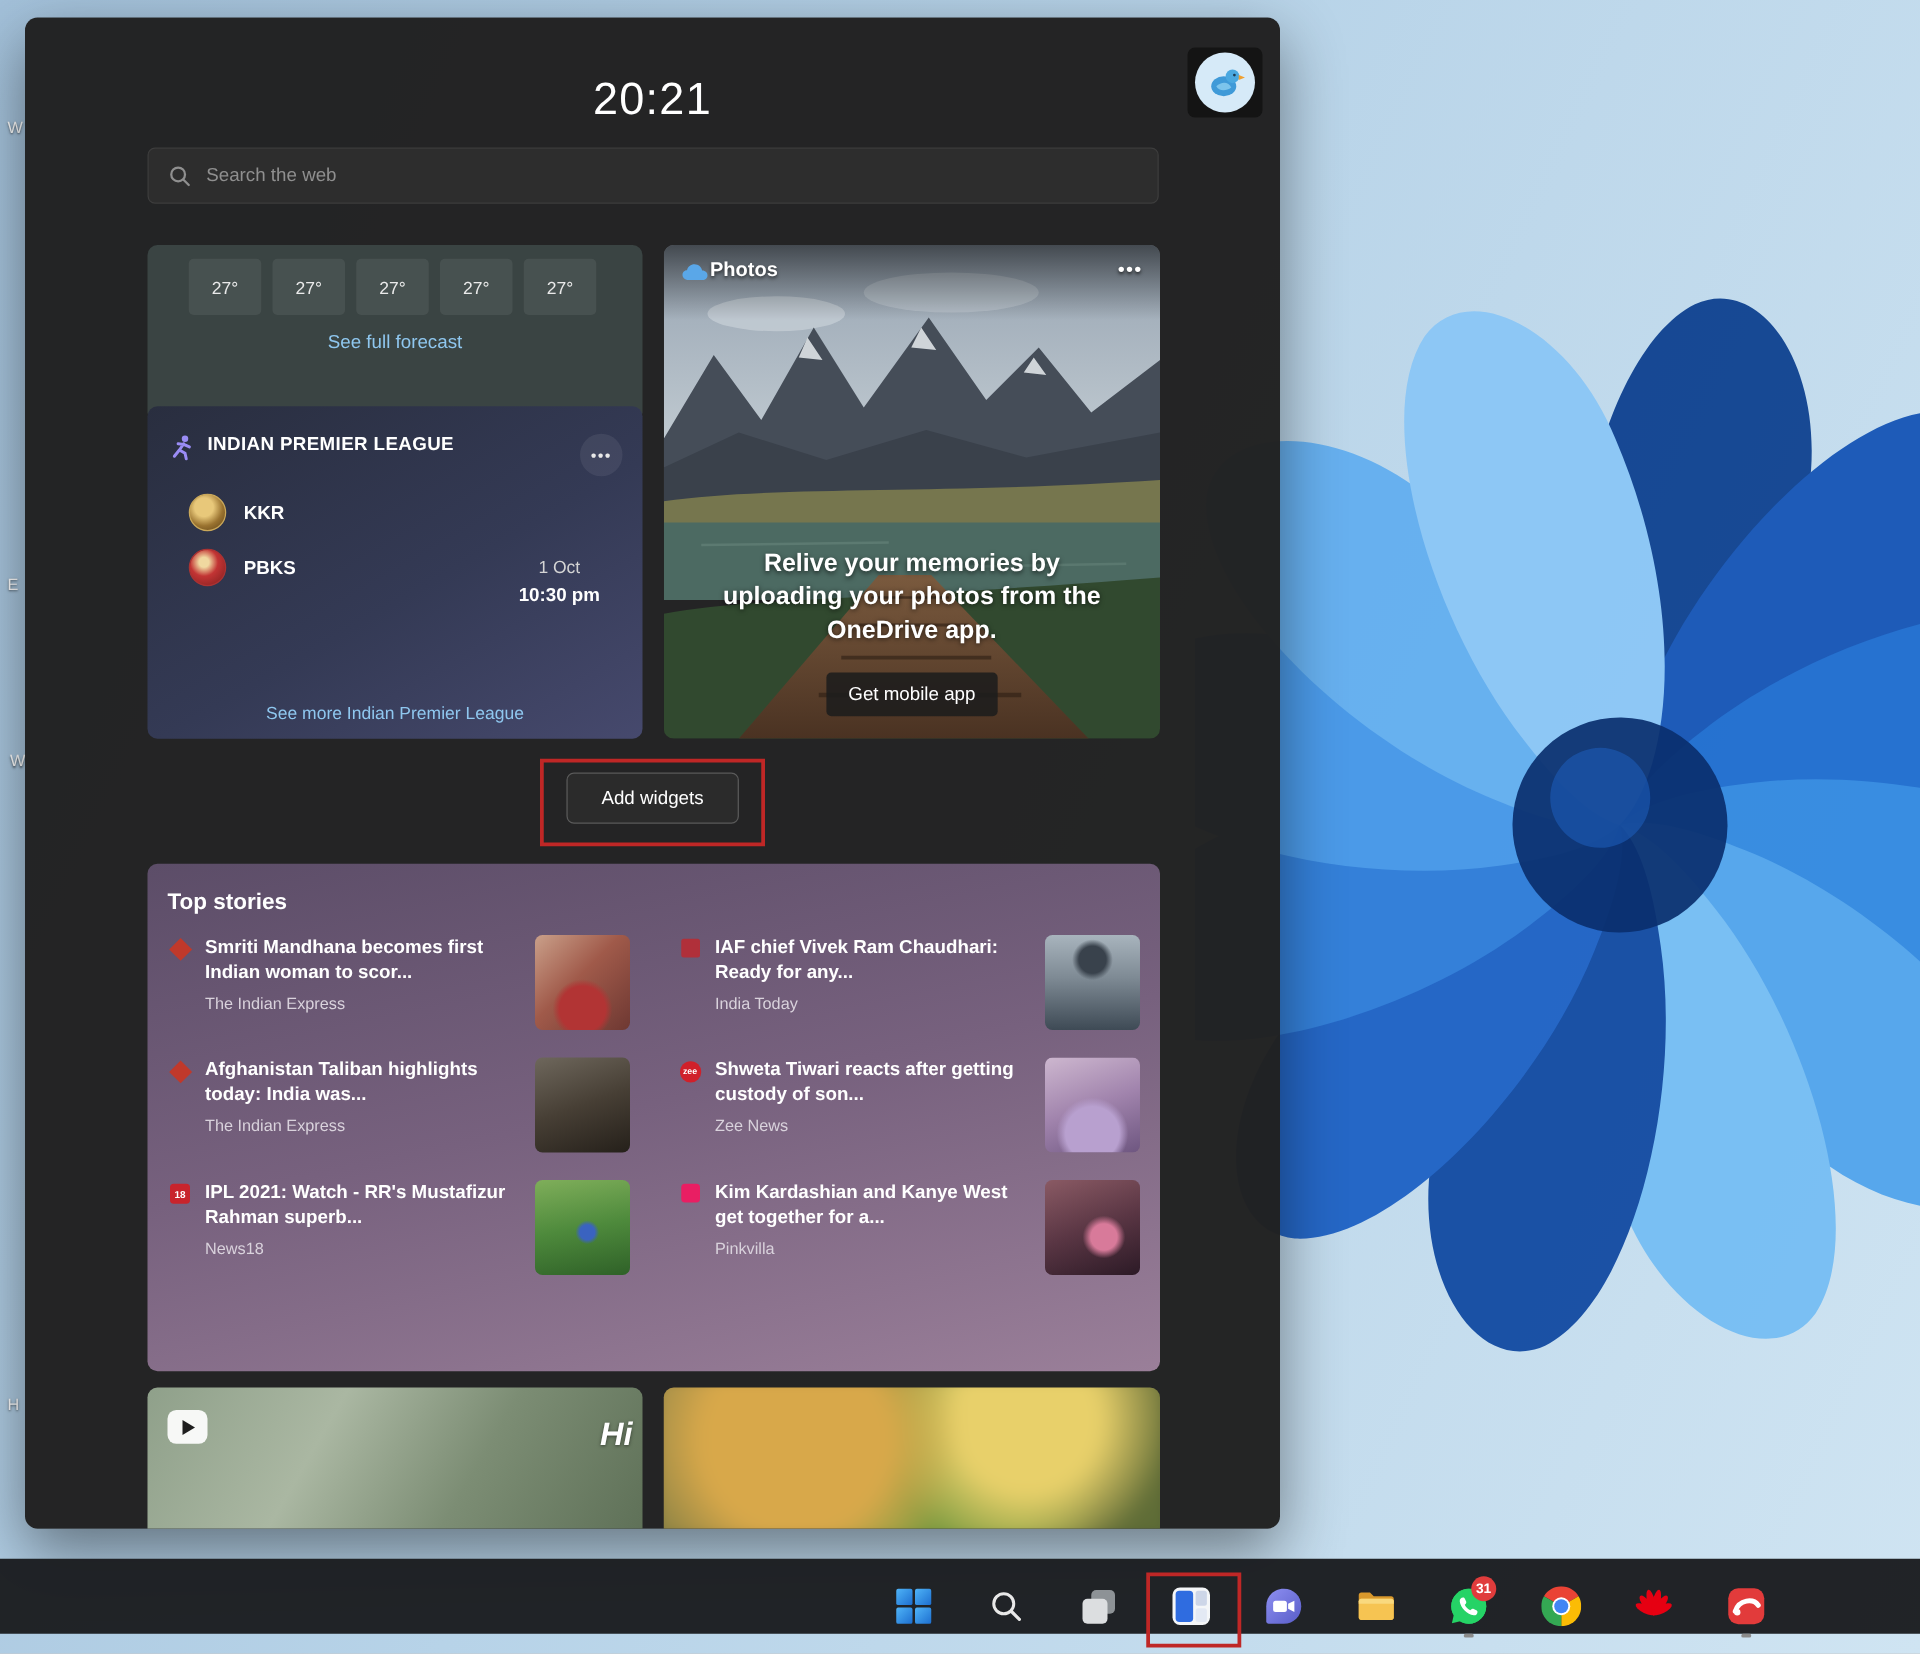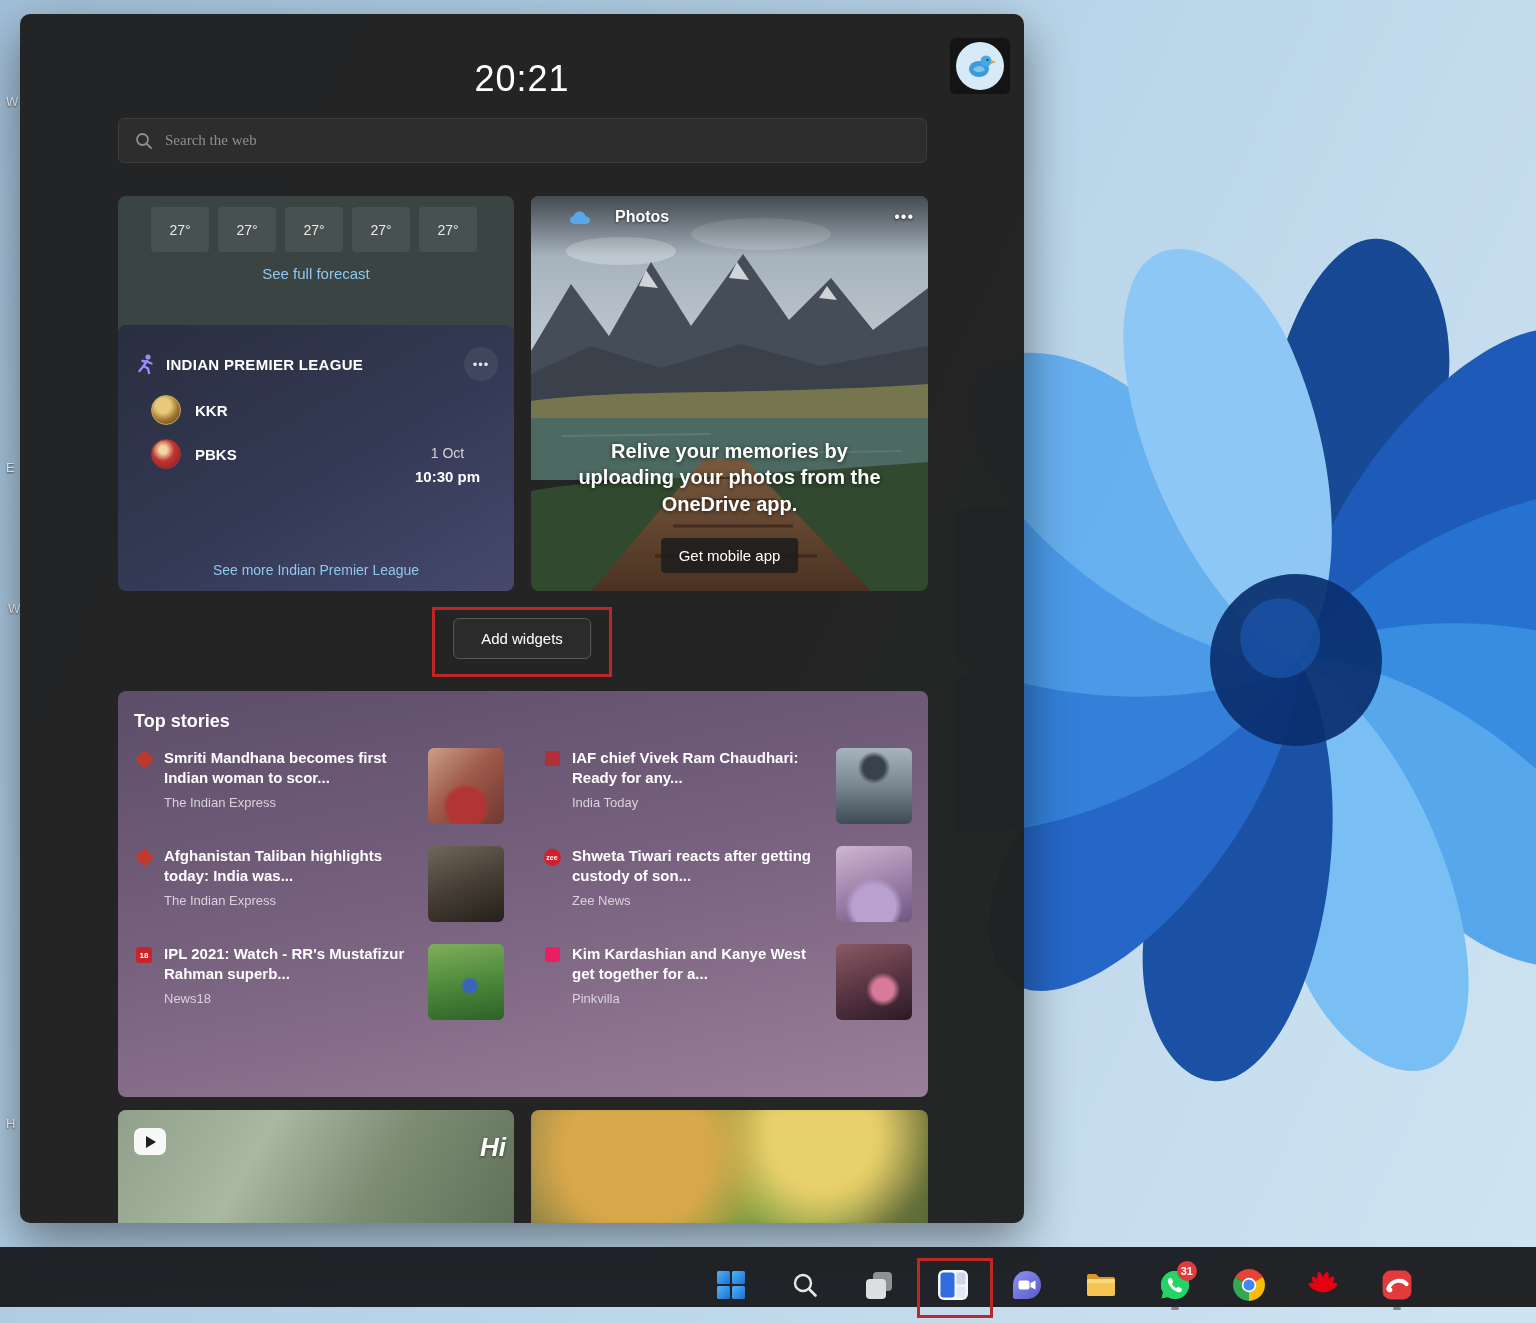--- a/index.html
+++ b/index.html
@@ -21,53 +21,53 @@
                    box-shadow:0 18px 50px rgba(0,0,0,.45); }
   .panel-time { position:absolute; top:44px; left:0; right:0; text-align:center;
                 color:#fff; font-size:36px; font-weight:300; letter-spacing:1px; }
   .avatar-tile { position:absolute; right:14px; top:24px; width:60px; height:56px;
                  background:#141414; border-radius:6px; display:flex; align-items:center; justify-content:center; }
   .avatar { width:48px; height:48px; border-radius:50%; background:#d6eaf8; overflow:hidden;
             display:flex; align-items:center; justify-content:center; }
 
   .search-bar { position:absolute; left:98px; top:104px; width:809px; height:45px;
                 background:#2d2d2d; border:1px solid #3d3d3d; border-radius:6px;
-                display:flex; align-items:center; gap:12px; padding:15px 16px;font-family:Liberation Serif, serif; }
+                display:flex; align-items:center; gap:12px; padding:15px 16px; }
   .search-bar input { flex:1; background:transparent; border:none; outline:none;
                       color:#c0c0c0; font-size:15px; font-family:inherit; }
   .search-bar input::placeholder { color:#8f8f8f; }
 
   
   .weather-widget { position:absolute; left:98px; top:182px; width:396px; height:142px;
                     background:#3a4443; border-radius:8px; overflow:hidden; }
   .temps-row { display:flex; gap:9px; padding:0 33px; margin-top:11px; }
   .temp-tile { width:58px; height:45px; background:rgba(255,255,255,.07); border-radius:4px;
                display:flex; align-items:center; justify-content:center;
                color:#eaeaea; font-size:14px; }
   .forecast-link { text-align:center; margin-top:13px; color:#8fc7ef; font-size:15px; cursor:pointer; }
 
   
   .photos-widget { position:absolute; left:511px; top:182px; width:397px; height:395px;
                    border-radius:8px; overflow:hidden; }
   .photos-scene { position:absolute; inset:0; }
   .photos-header { position:absolute; top:0; left:0; right:0; display:flex; align-items:center;
-                   gap:24px; padding:12px 14px; color:#fff;margin-left:24px; }
+                   gap:1px; padding:12px 14px; color:#fff; }
   .photos-title { font-size:16px; font-weight:600; text-shadow:0 1px 3px rgba(0,0,0,.6); }
   .photos-menu { margin-left:auto; font-size:16px; letter-spacing:1px; text-shadow:0 1px 3px rgba(0,0,0,.7); cursor:pointer; }
   .photos-message { position:absolute; top:242px; left:50%; transform:translateX(-50%); width:330px;
                     text-align:center; color:#fff; font-size:20px; font-weight:700; line-height:1.32;
                     text-shadow:0 1px 4px rgba(0,0,0,.65); }
   .photos-cta { position:absolute; top:342px; left:50%; transform:translateX(-50%);
                 background:rgba(28,28,28,.88); color:#fff; font-size:15px; border:none;
                 border-radius:4px; padding:9px 18px; cursor:pointer; font-family:inherit; }
 
   
   .ipl-widget { position:absolute; left:98px; top:311px; width:396px; height:266px; border-radius:8px;
                 background:linear-gradient(150deg,#292e3f 0%,#343a55 55%,#46496d 100%); }
-  .ipl-header { display:flex; align-items:center; gap:10px; padding:22px 16px 0 16px; }
+  .ipl-header { display:flex; gap:10px; padding:22px 16px 0 16px; }
   .ipl-title { color:#fff; font-size:15px; font-weight:600; letter-spacing:.3px; }
   .ipl-menu { margin-left:auto; width:34px; height:34px; border-radius:50%;
               background:rgba(255,255,255,.07); color:#e8e8e8; display:flex; align-items:center;
               justify-content:center; font-size:13px; letter-spacing:1px; cursor:pointer; }
   .ipl-team { display:flex; align-items:center; gap:14px; margin:14px 0 0 33px; }
   .ipl-team:first-of-type { margin-top:34px; }
   .team-logo { width:30px; height:30px; border-radius:50%; flex-shrink:0; }
   .logo-kkr { background:radial-gradient(circle at 40% 35%, #e8c87a 0 30%, #9a7330 60%, #5a3e14 100%); border:1px solid #caa85a; }
   .logo-pbks { background:radial-gradient(circle at 40% 35%, #f0d8a0 0 16%, #c23434 45%, #7e1d1d 100%); border:1px solid #a33; }
   .team-name { color:#fff; font-size:15px; font-weight:700; }

